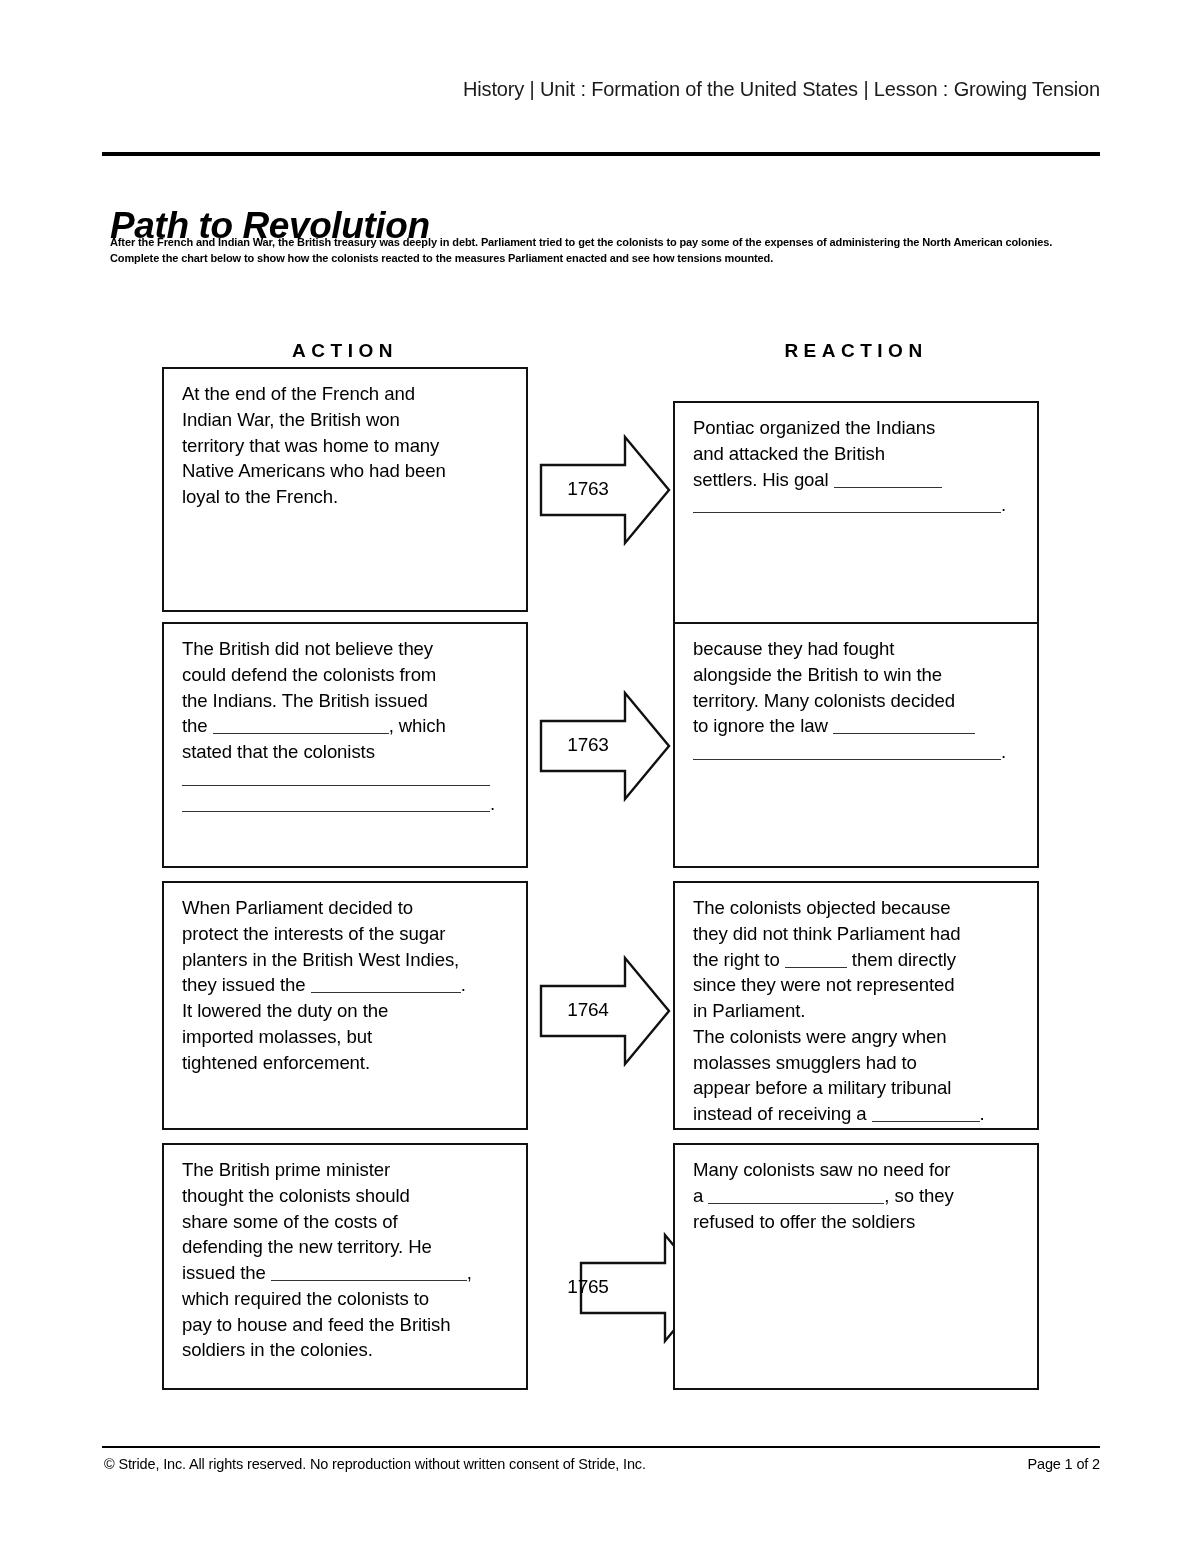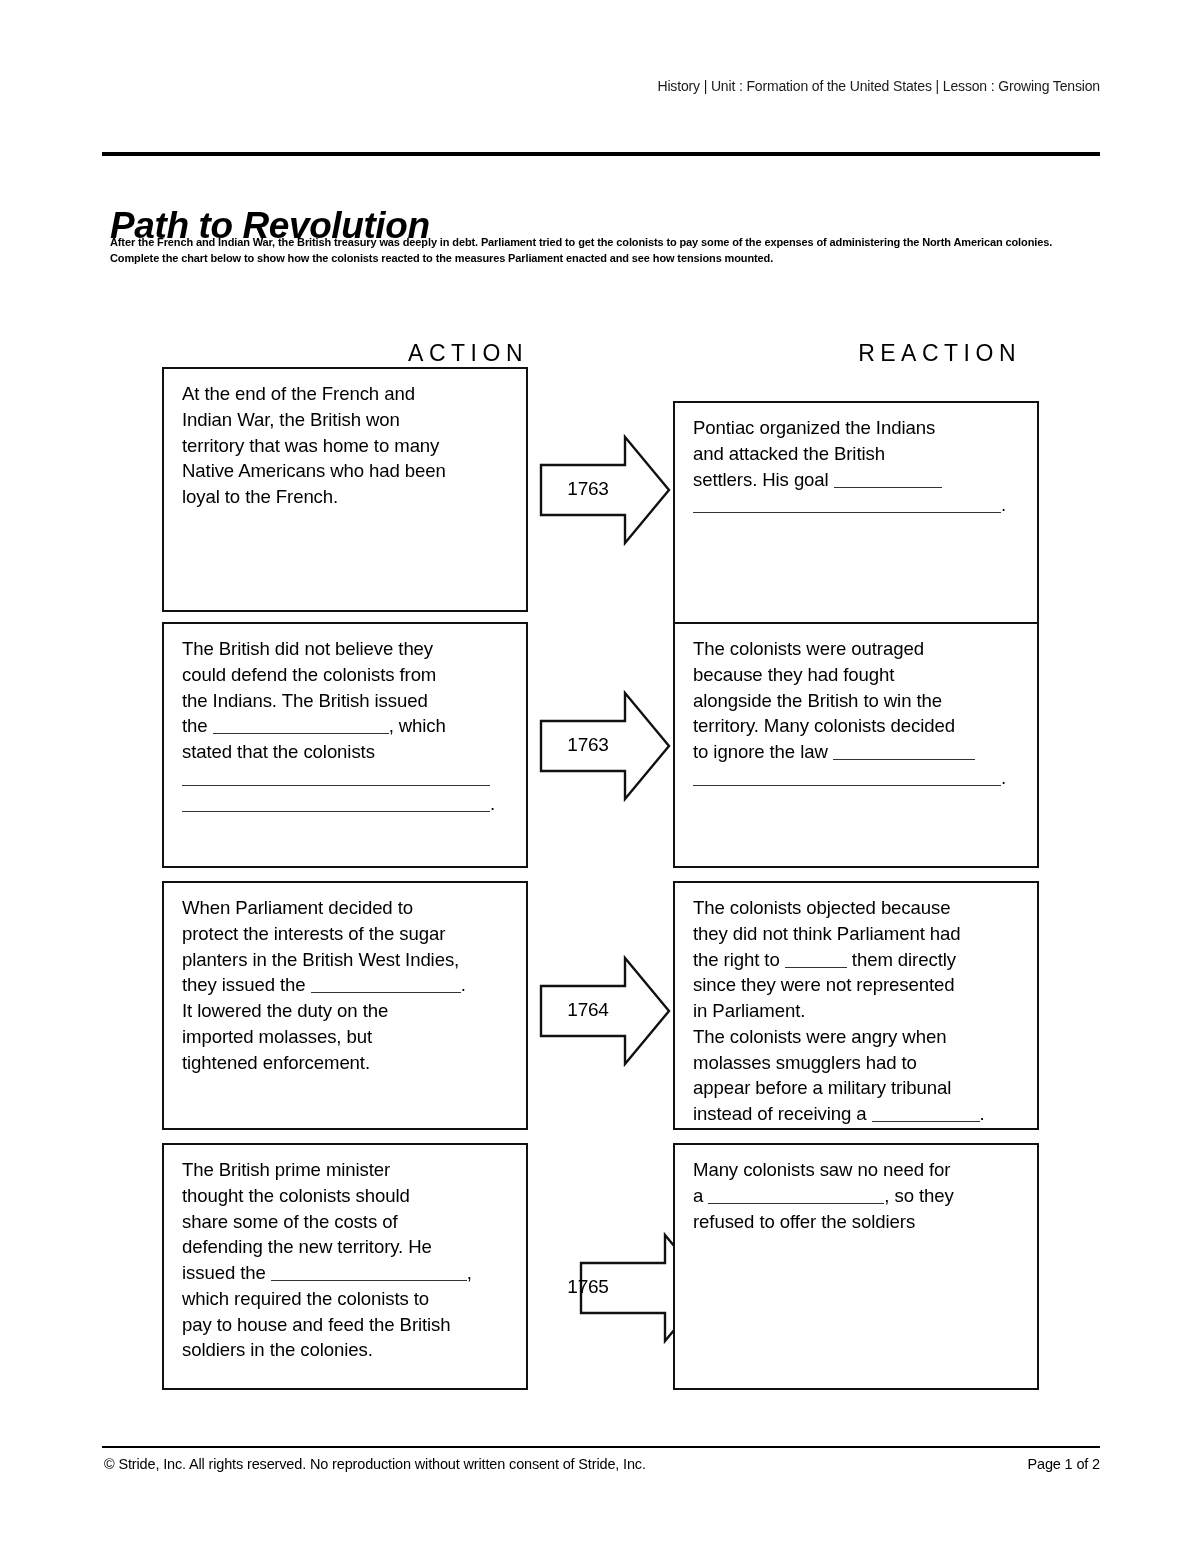--- a/index.html
+++ b/index.html
@@ -21,21 +21,21 @@
     inset: 0;
   }
 
   
   .doc-header {
     position: absolute;
     top: 78px;
     left: 102px;
     width: 998px;
     text-align: right;
-    font-size: 14px;
+    font-size: 20px;
     letter-spacing: -0.15px;
     color: #1a1a1a;
     white-space: nowrap;
   }
   .header-rule {
     position: absolute;
     top: 152px;
     left: 102px;
     width: 998px;
     height: 4px;
@@ -61,27 +61,27 @@
     font-size: 11px;
     font-weight: bold;
     line-height: 1.44;
     letter-spacing: -0.12px;
   }
 
   
   .col-head {
     position: absolute;
     top: 340px;
-    font-size: 23px;
-    font-weight: normal;
+    font-size: 19px;
+    font-weight: bold;
     letter-spacing: 5.5px;
-    text-align: right;
+    text-align: center;
   }
   .col-head.action   { left: 162px; width: 366px; }
-  .col-head.reaction { left: 655px; width: 366px; }
+  .col-head.reaction { left: 673px; width: 366px; }
 
   
   .chart { position: absolute; top: 0; left: 0; right: 0; bottom: 0; }
 
   .cell {
     position: absolute;
     border: 2px solid #111111;
     background: #ffffff;
     box-sizing: border-box;
     padding: 12px 16px 10px 18px;
@@ -203,21 +203,20 @@
     </div>
 
     <div class="arrow" style="left:539px; top:690px;">
       <svg viewBox="0 0 132 112" xmlns="http://www.w3.org/2000/svg">
         <polygon points="2,31 86,31 86,3 130,56 86,109 86,81 2,81" fill="#ffffff" stroke="#111111" stroke-width="2.4"></polygon>
       </svg>
       <span class="year">1763</span>
     </div>
 
     <div class="cell reaction" style="top:622px; height:246px;">
-      <p>The colonists were outraged</p>
       <p>because they had fought</p>
       <p>alongside the British to win the</p>
       <p>territory. Many colonists decided</p>
       <p class="line-row"><span>to ignore the law</span> <span class="md" style="display:inline-block;border-bottom:1.6px solid #333;height:1.05em;width:142px;margin-bottom:-2px;"></span></p>
       <p class="line-row"><span class="blank full"></span><span>.</span></p>
     </div>
 
     <div class="cell action" style="top:881px; height:249px;">
       <p>When Parliament decided to</p>
       <p>protect the interests of the sugar</p>

